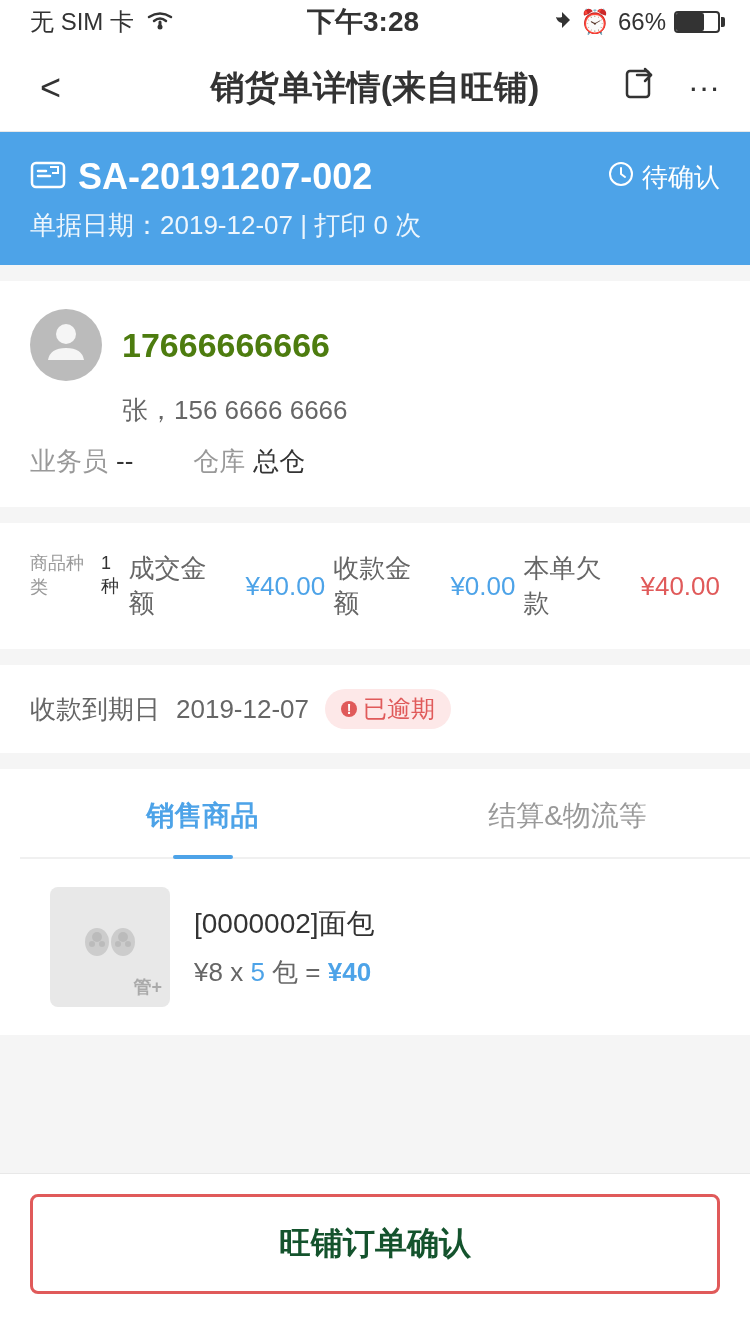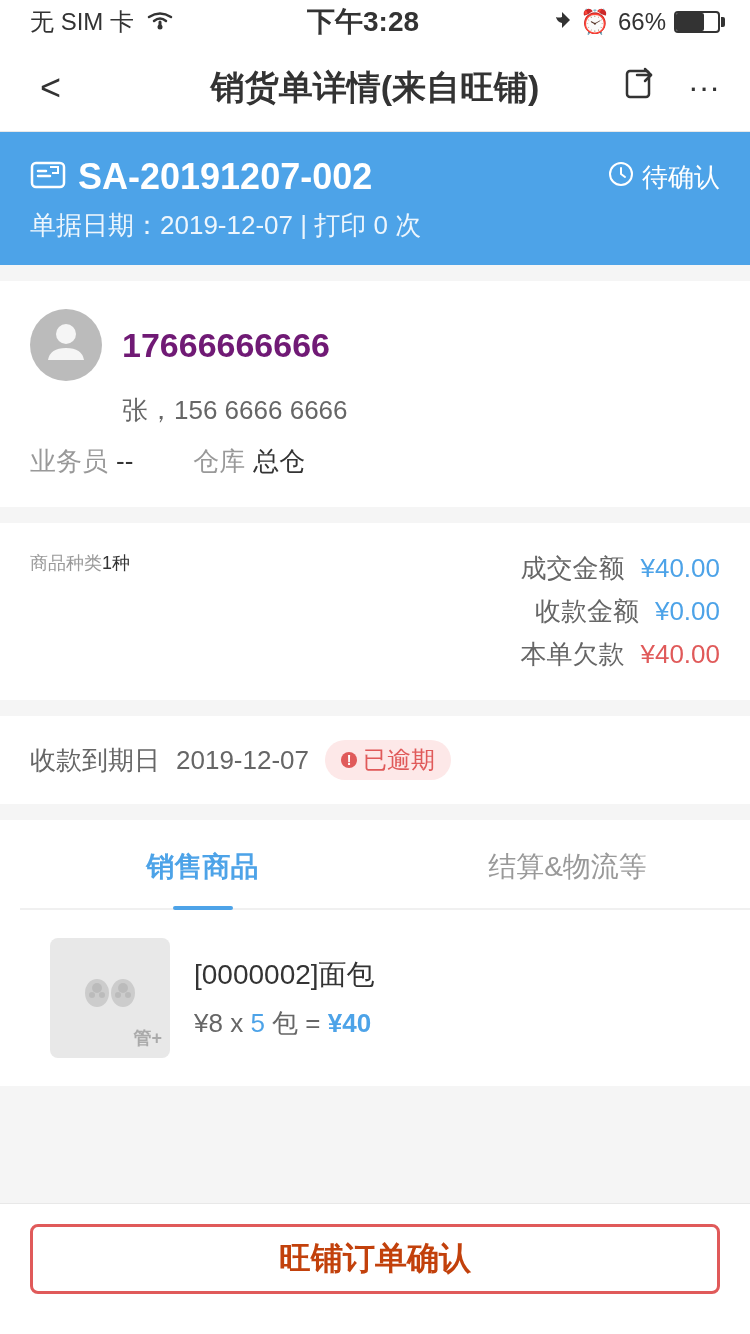--- a/index.html
+++ b/index.html
@@ -125,21 +125,21 @@
       background: #bbb;
       display: flex;
       align-items: center;
       justify-content: center;
       flex-shrink: 0;
     }
     .avatar-icon { font-size: 44px; color: #fff; }
     .customer-phone {
       font-size: 34px;
       font-weight: 600;
-      color: #701a75;
+      color: #4d7c0f;
     }
     .customer-name {
       font-size: 26px;
       color: #666;
       margin-top: 12px;
       margin-left: 92px;
     }
     .customer-details {
       display: flex;
       align-items: center;
@@ -164,21 +164,21 @@
     .summary-left {
       display: flex;
       align-items: center;
       font-size: 18px;
       color: #666;
     }
     .summary-label { color: #999; }
     .summary-value { color: #333; font-weight: 500; }
     .summary-right {
       display: flex;
-      flex-direction: column;
+      flex-direction: row;
       align-items: flex-end;
       gap: 8px;
       font-size: 26px;
       color: #666;
     }
     .summary-row {
       display: flex;
       align-items: center;
       gap: 16px;
     }
@@ -296,26 +296,26 @@
     .bottom-bar {
       position: fixed;
       bottom: 0;
       width: 750px;
       background: #fff;
       padding: 20px 30px 40px;
       border-top: 1px solid #e8e8e8;
     }
     .confirm-btn {
       width: 100%;
-      height: 70px;
+      height: 100px;
       background: #fff;
       border: 3px solid #e05a5a;
       border-radius: 8px;
       font-size: 32px;
-      color: #c2410c;
+      color: #14532d;
       font-weight: 600;
       cursor: pointer;
       display: flex;
       align-items: center;
       justify-content: center;
     }
   </style>
 </head>
 <body>
 

